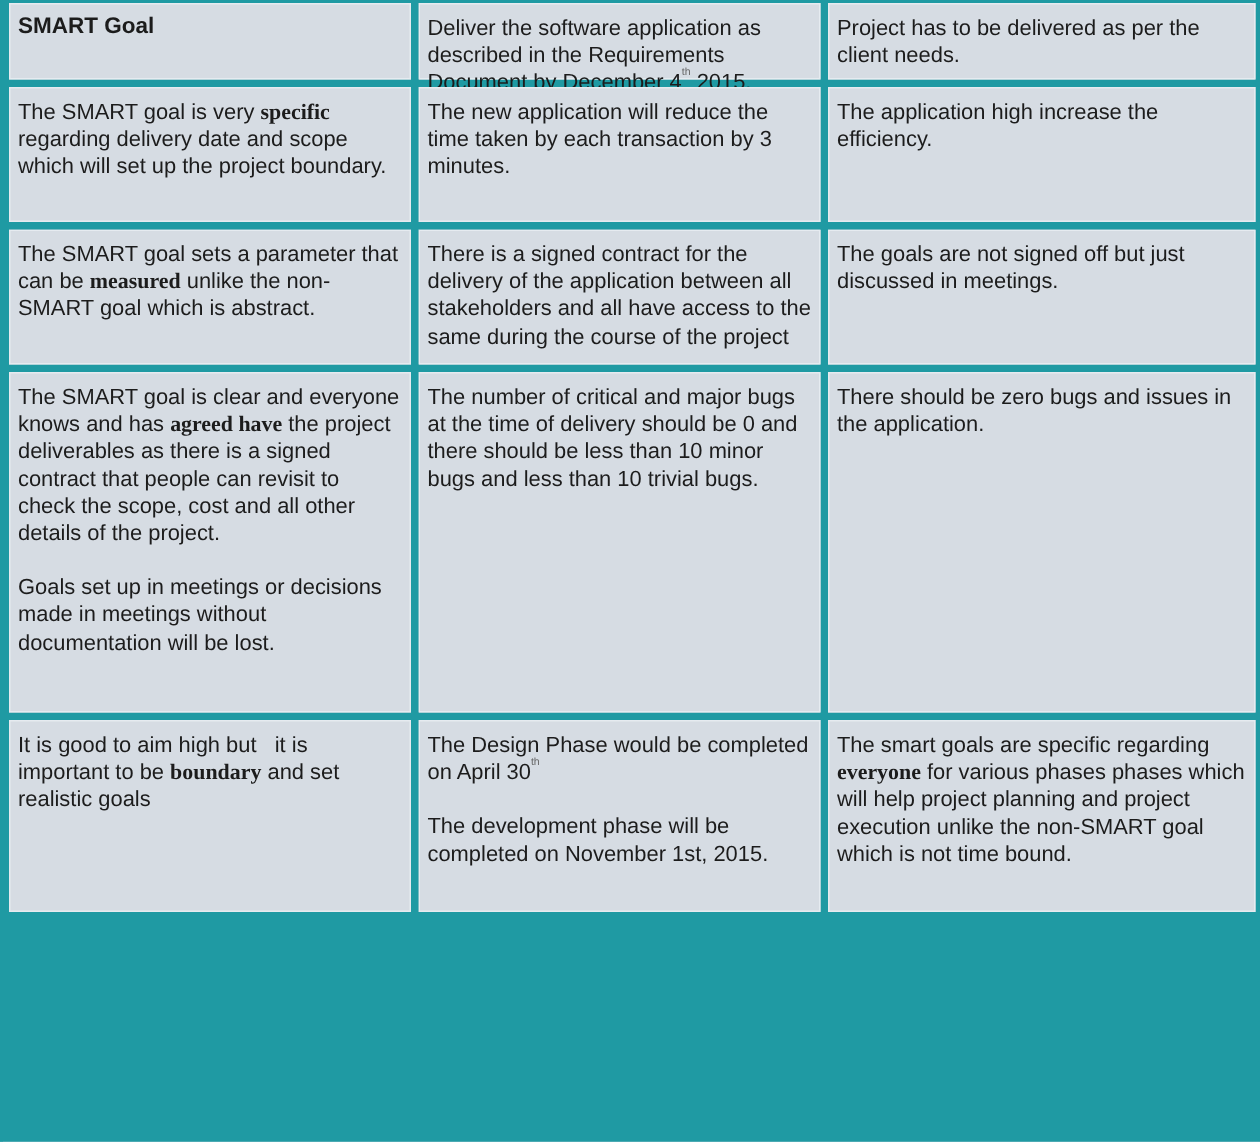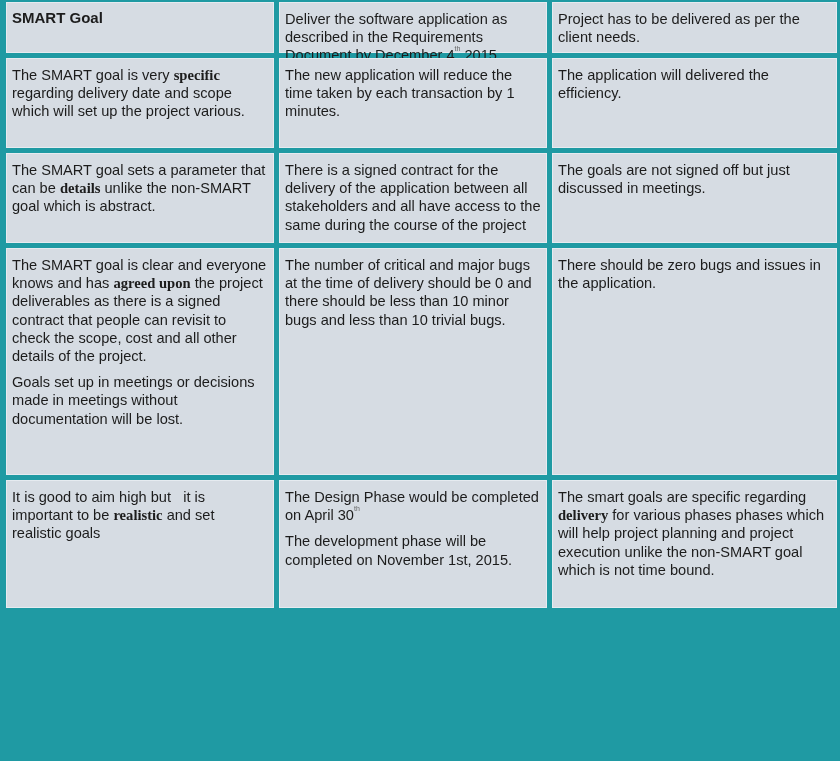--- a/index.html
+++ b/index.html
@@ -29,74 +29,74 @@
     .cell {
       background: #d6dce3;
       padding: 8px 6px 6px 6px;
       box-sizing: border-box;
       font-size: 14.6px;
       line-height: 18.2px;
       box-shadow: inset 0 0 0 1px #e6ebf0;
     }
     .cell.head { font-weight: bold; font-size: 15px; padding-top: 7px; }
     .cell p { margin: 0; }
-    .cell p + p { margin-top: 8px; }
+    .cell p + p { margin-top: 18px; }
     b { font-weight: bold; font-family: Liberation Serif, serif; }
     sup { font-size: 7px; vertical-align: 9px; line-height: 0; color: #666; }
   </style>
 </head>
 <body>
 
 <div class="table">
   <div class="grid">
 
     <div class="cell head">SMART Goal</div>
 
     <div class="cell">
       <p><span>Deliver the software application as described in the Requirements Document by December 4</span><sup>th</sup><span> 2015.</span></p>
     </div>
     <div class="cell">
       <p>Project has to be delivered as per the client needs.</p>
     </div>
     <div class="cell">
-      <p><span>The SMART goal is very </span><b>specific</b><span> regarding delivery date and scope which will set up the project various.</span></p>
+      <p><span>The SMART goal is very </span><b>specific</b><span> regarding delivery date and scope which will set up the project boundary.</span></p>
     </div>
 
     <div class="cell">
-      <p>The new application will reduce the time taken by each transaction by 1 minutes.</p>
+      <p>The new application will reduce the time taken by each transaction by 3 minutes.</p>
     </div>
     <div class="cell">
-      <p>The application will delivered the efficiency.</p>
+      <p>The application high increase the efficiency.</p>
     </div>
     <div class="cell">
-      <p><span>The SMART goal sets a parameter that can be </span><b>details</b><span> unlike the non-SMART goal which is abstract.</span></p>
+      <p><span>The SMART goal sets a parameter that can be </span><b>measured</b><span> unlike the non-SMART goal which is abstract.</span></p>
     </div>
 
     <div class="cell">
       <p>There is a signed contract for the delivery of the application between all stakeholders and all have access to the same during the course of the project</p>
     </div>
     <div class="cell">
       <p>The goals are not signed off but just discussed in meetings.</p>
     </div>
     <div class="cell">
-      <p><span>The SMART goal is clear and everyone knows and has </span><b>agreed upon</b><span> the project deliverables as there is a signed contract that people can revisit to check the scope, cost and all other details of the project.</span></p>
+      <p><span>The SMART goal is clear and everyone knows and has </span><b>agreed have</b><span> the project deliverables as there is a signed contract that people can revisit to check the scope, cost and all other details of the project.</span></p>
       <p>Goals set up in meetings or decisions made in meetings without documentation will be lost.</p>
     </div>
 
     <div class="cell">
       <p>The number of critical and major bugs at the time of delivery should be 0 and there should be less than 10 minor bugs and less than 10 trivial bugs.</p>
     </div>
     <div class="cell">
       <p>There should be zero bugs and issues in the application.</p>
     </div>
     <div class="cell">
-      <p style="white-space: pre-wrap;"><span>It is good to aim high but   it is important to be </span><b>realistic</b><span> and set realistic goals</span></p>
+      <p style="white-space: pre-wrap;"><span>It is good to aim high but   it is important to be </span><b>boundary</b><span> and set realistic goals</span></p>
     </div>
 
     <div class="cell">
       <p><span>The Design Phase would be completed on April 30</span><sup>th</sup></p>
       <p>The development phase will be completed on November 1st, 2015.</p>
     </div>
     <div class="cell">
-      <p><span>The smart goals are specific regarding </span><b>delivery</b><span> for various phases phases which will help project planning and project execution unlike the non-SMART goal which is not time bound.</span></p>
+      <p><span>The smart goals are specific regarding </span><b>everyone</b><span> for various phases phases which will help project planning and project execution unlike the non-SMART goal which is not time bound.</span></p>
     </div>
   </div>
 </div>
 
 </body></html>

